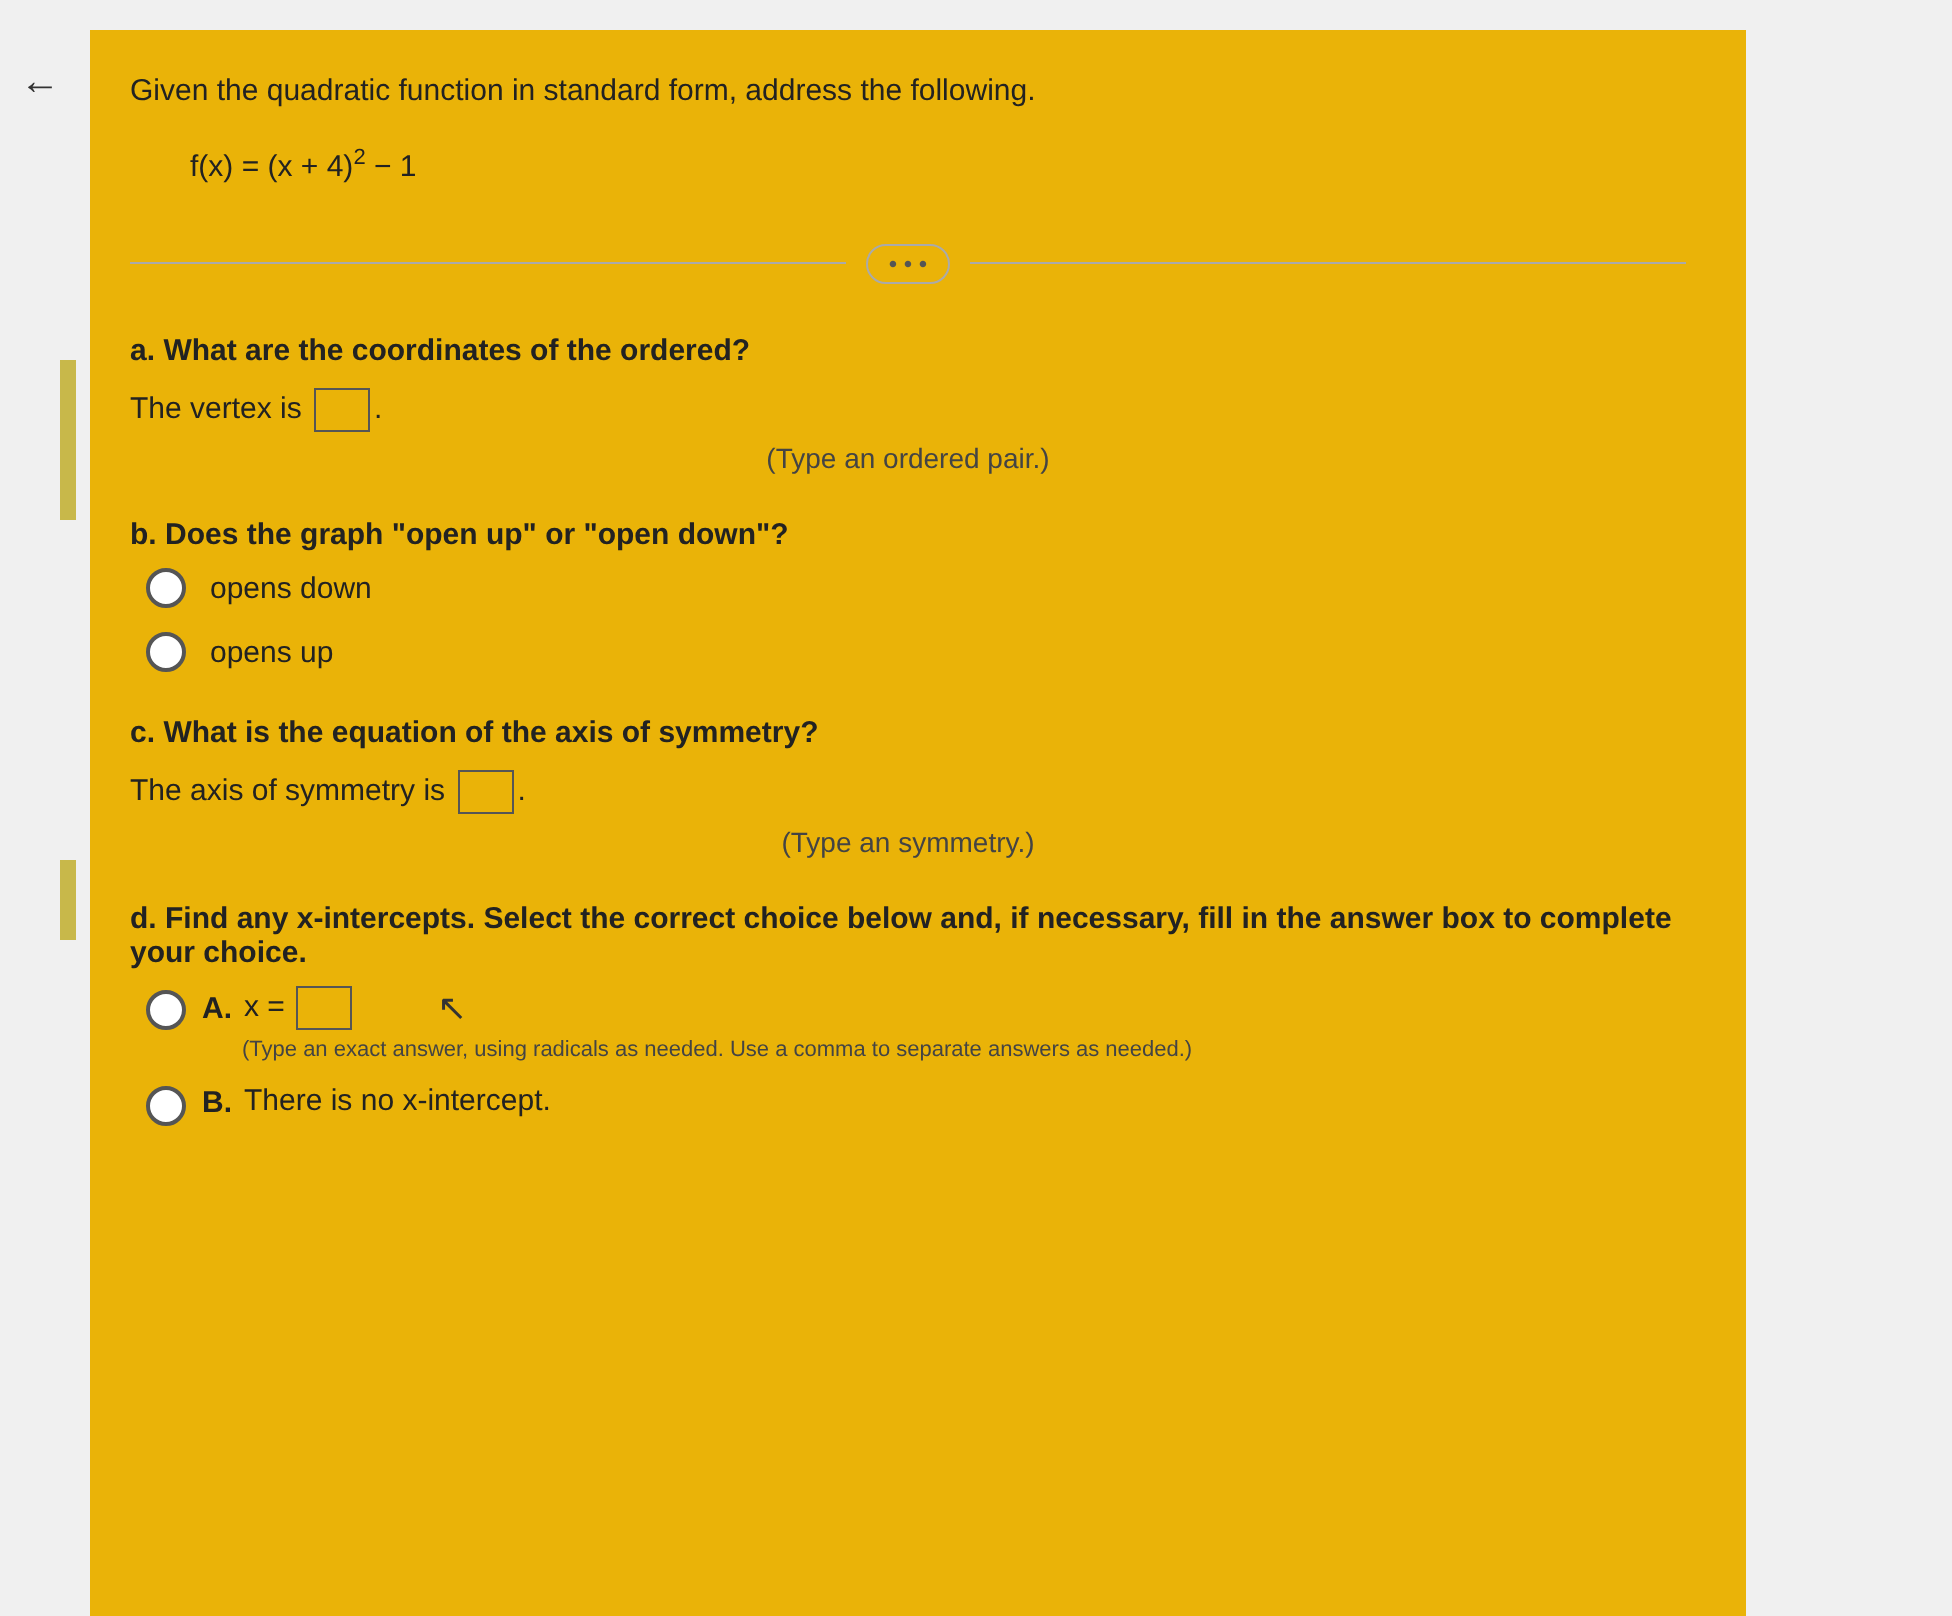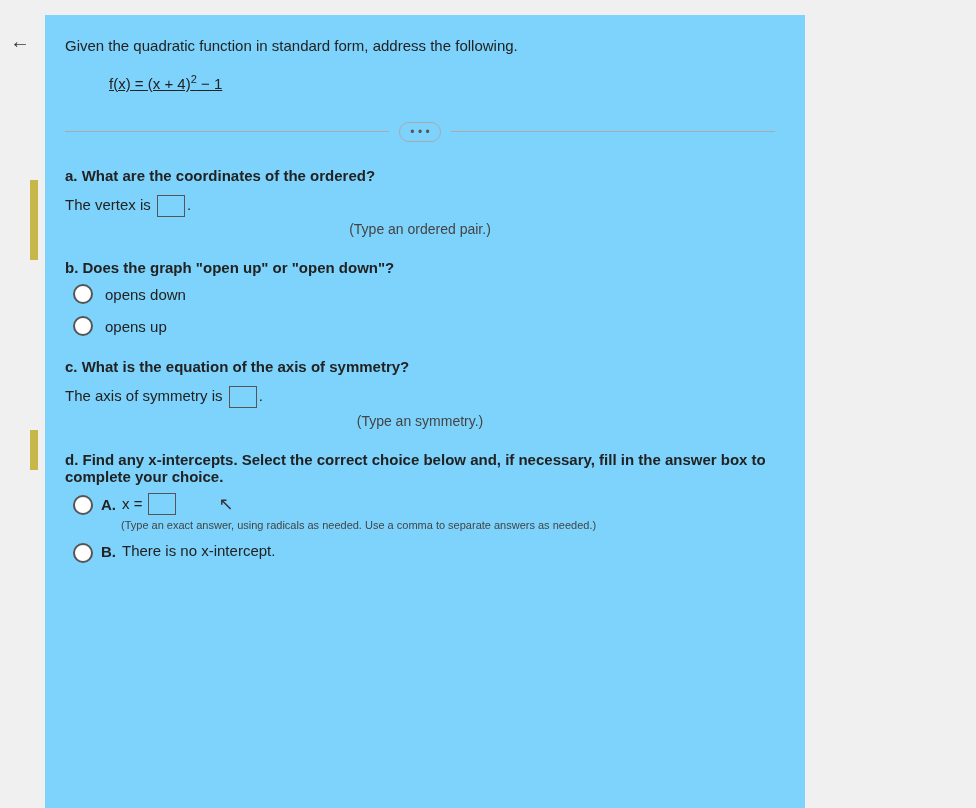--- a/index.html
+++ b/index.html
@@ -52,40 +52,39 @@
       position: absolute;
       left: 30px;
       top: 430px;
       height: 40px;
     }
 
     .main-content {
       margin-left: 45px;
       margin-top: 15px;
       padding: 20px 30px 20px 20px;
-      background: #7dd3fc;
-      width: 760px;
+      background: #eab308;
+      width: 828px;
       min-height: 780px;
       position: relative;
     }
 
     .intro-text {
       font-size: 15px;
       color: #222;
       margin-bottom: 12px;
       line-height: 1.5;
     }
 
     .function-display {
       font-size: 15px;
       color: #222;
-      margin-left: 44px;
+      margin-left: 30px;
       margin-bottom: 25px;
       line-height: 1.8;
-      text-decoration: underline;
     }
 
     .function-display sup {
       font-size: 11px;
     }
 
     .divider-container {
       display: flex;
       align-items: center;
       margin: 10px 0 25px 0;

